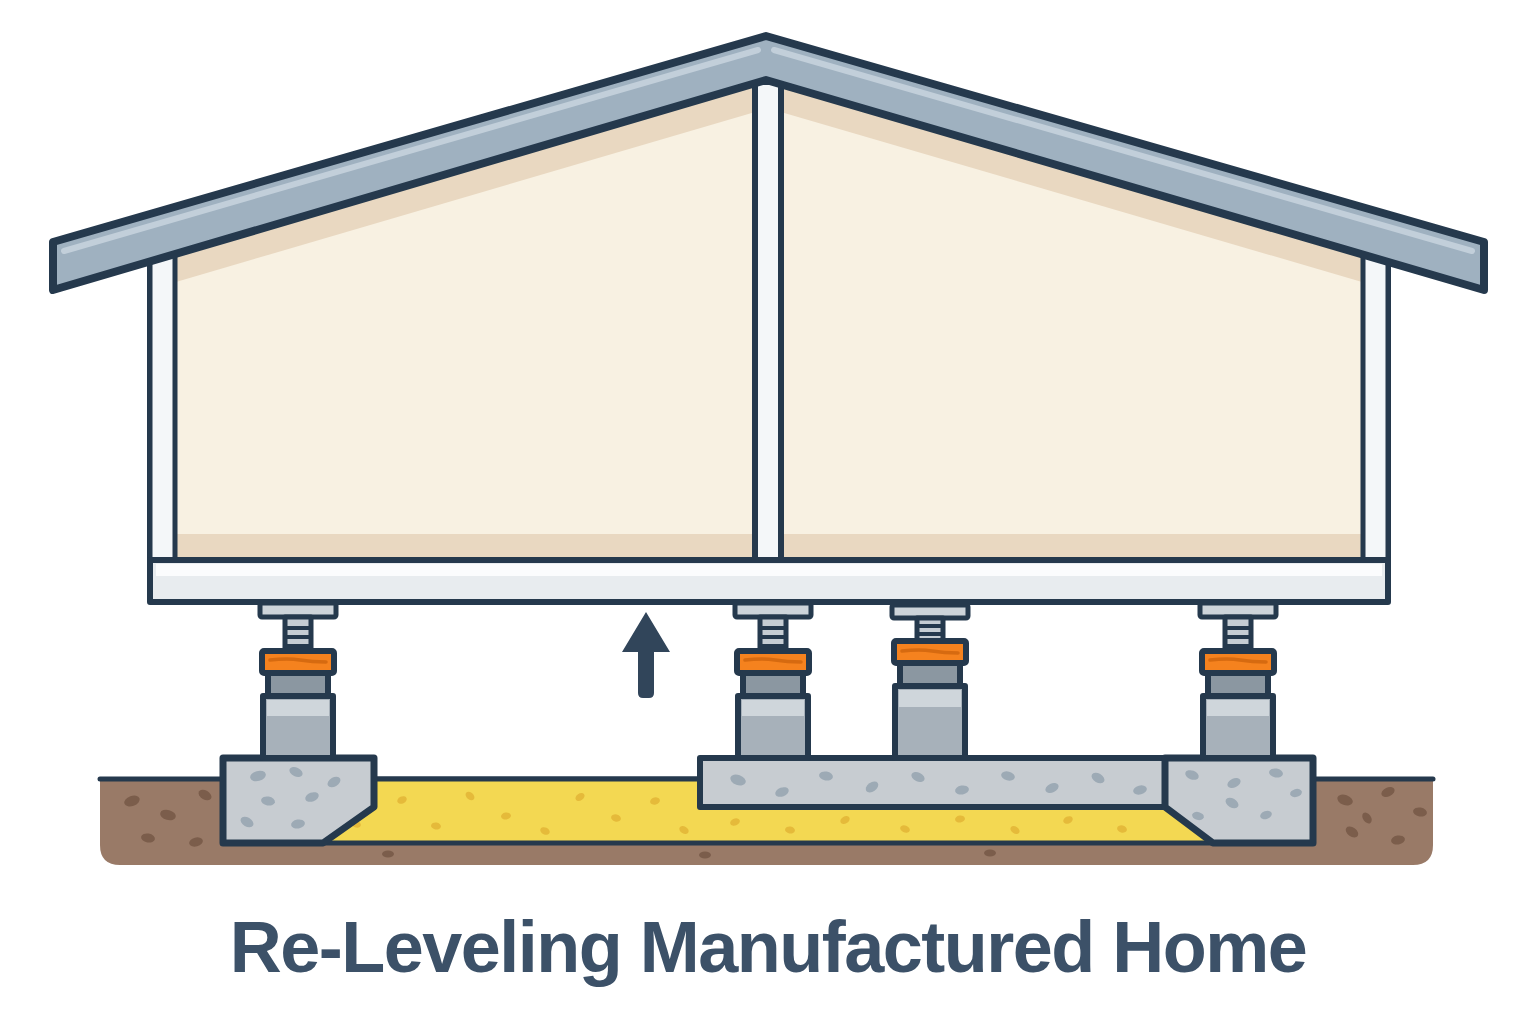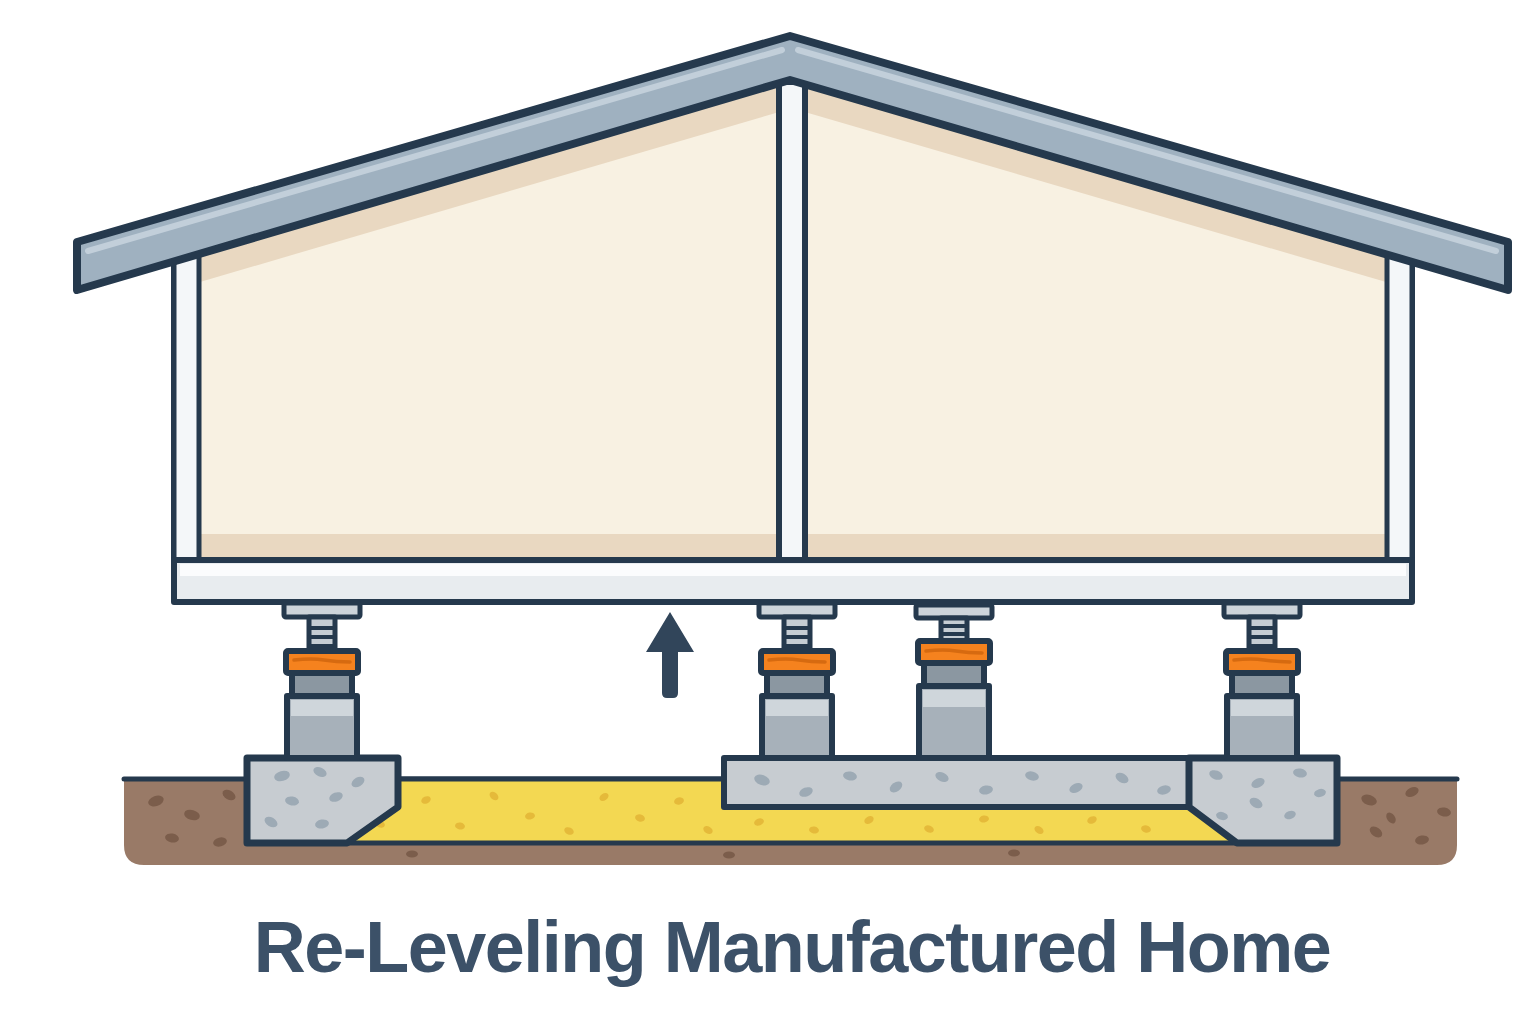--- a/index.html
+++ b/index.html
@@ -1,17 +1,17 @@
 <!DOCTYPE html>
 <html style="--c-background: #ffffff; --c-ink: #25394d; --c-roof: #9fb1c0; --c-roof_highlight: #c2cfda; --c-wall: #f8f1e2; --c-wall_trim_band: #e9d8c1; --c-trim: #f4f7f9; --c-floor_band: #e8ecef; --c-floor_band_highlight: #fbfcfd; --c-plate: #cdd4da; --c-rod: #c6cdd3; --c-shim: #f5821e; --c-shim_streak: #d66a10; --c-block: #8b97a1; --c-pier_top: #cfd6db; --c-pier_body: #a7b1ba; --c-concrete: #c7ccd1; --c-concrete_speckle: #9daab5; --c-sand: #f3d852; --c-sand_speckle: #e5ba3a; --c-soil: #997a67; --c-soil_speckle: #7b5d4b; --c-arrow: #31455a; --c-title: #3c5168;"><head>
 <meta charset="utf-8">
 <style>
   html,body{margin:0;padding:0;background:#fff;}
   .stage{width:1352px;height:1024px;position:relative;background:var(--c-background,#fff);
-         font-family:"Liberation Sans","DejaVu Sans",sans-serif;padding-left:24px;}
+         font-family:"Liberation Sans","DejaVu Sans",sans-serif;}
   svg{display:block;}
   
   .f-roof{fill:var(--c-roof);}        .f-wall{fill:var(--c-wall);}
   .f-band{fill:var(--c-wall_trim_band);} .f-trim{fill:var(--c-trim);}
   .f-floor{fill:var(--c-floor_band);} .f-floorhi{fill:var(--c-floor_band_highlight);}
   .f-plate{fill:var(--c-plate);}      .f-rod{fill:var(--c-rod);}
   .f-shim{fill:var(--c-shim);}        .f-block{fill:var(--c-block);}
   .f-piertop{fill:var(--c-pier_top);} .f-pierbody{fill:var(--c-pier_body);}
   .f-conc{fill:var(--c-concrete);}    .f-concsp{fill:var(--c-concrete_speckle);}
   .f-sand{fill:var(--c-sand);}        .f-sandsp{fill:var(--c-sand_speckle);}

